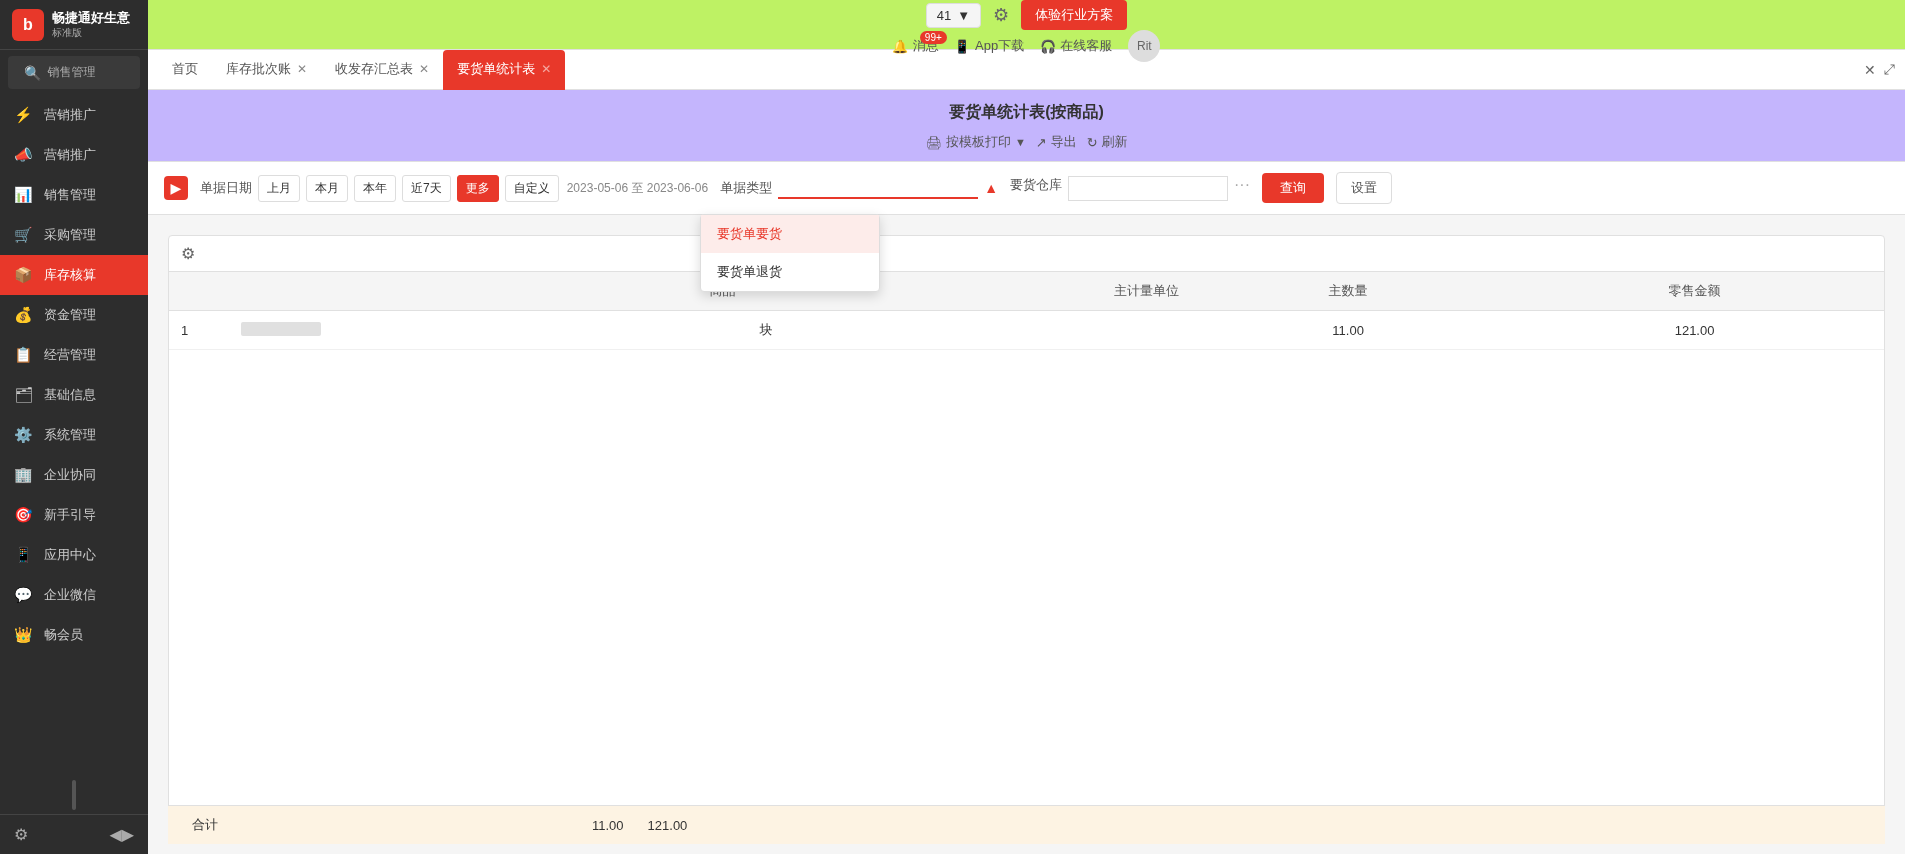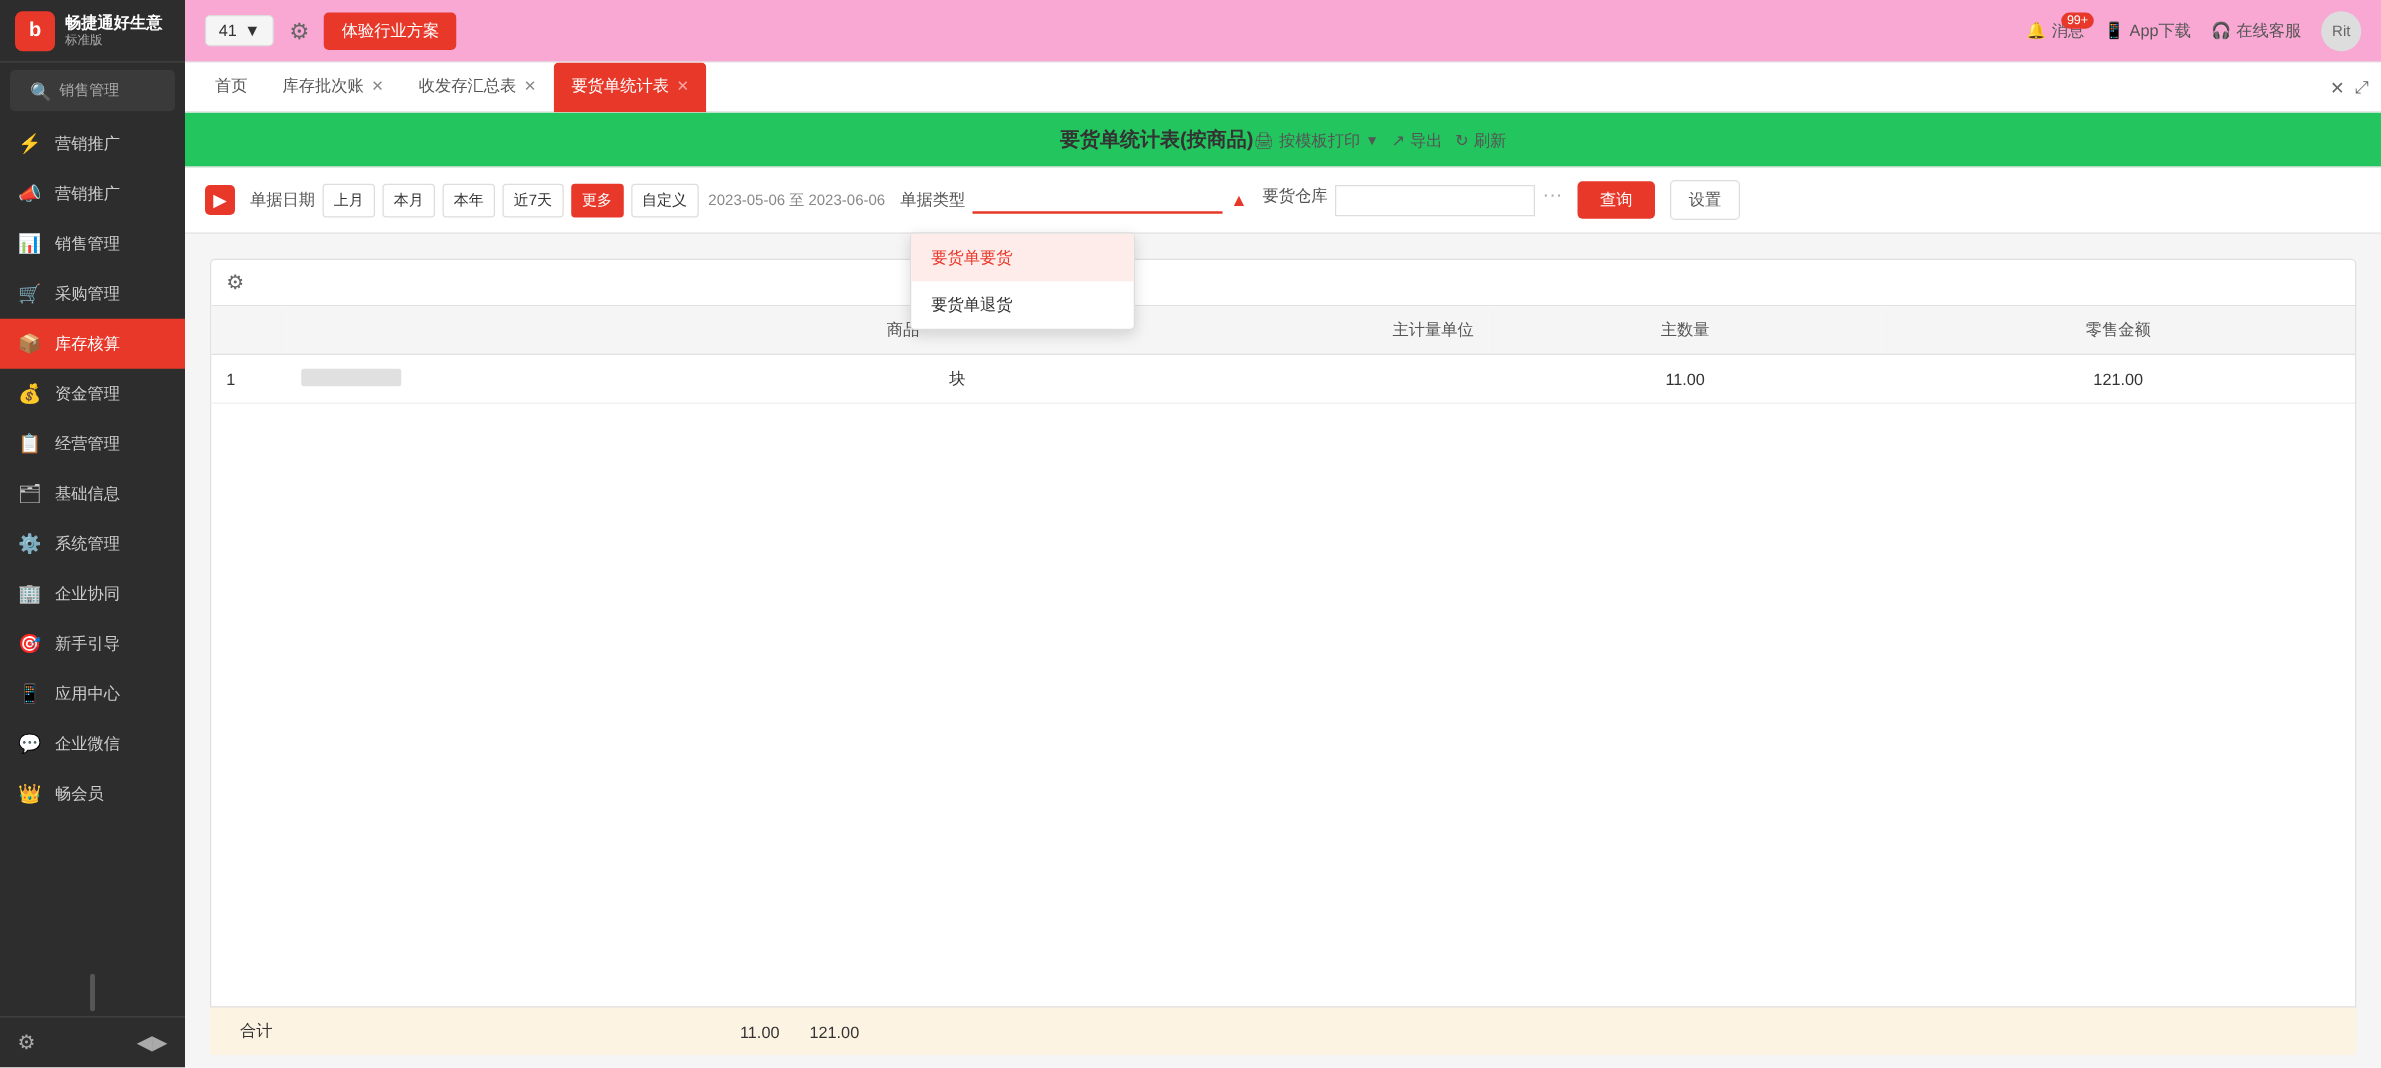--- a/index.html
+++ b/index.html
@@ -77,26 +77,27 @@
       flex: 1;
       display: flex;
       flex-direction: column;
       height: 854px;
       overflow: hidden;
     }
 
     
     .top-header {
       height: 50px;
-      background: #f9a8d4;
+      background: #bef264;
       display: flex;
       align-items: center;
       padding: 0 16px;
       border-bottom: 1px solid #e0e0e0;
       justify-content: space-between;
+      flex-direction: column;
     }
     .header-left {
       display: flex;
       align-items: center;
       gap: 12px;
     }
     .store-selector {
       display: flex;
       align-items: center;
       background: #f5f5f5;
@@ -196,26 +197,27 @@
     
     .page-content {
       flex: 1;
       background: #f5f5f5;
       overflow: hidden;
       display: flex;
       flex-direction: column;
     }
 
     .page-header {
-      background: #22c55e;
+      background: #c4b5fd;
       padding: 12px 20px 0;
       border-bottom: 1px solid #e0e0e0;
       display: flex;
       align-items: center;
       justify-content: center;
+      flex-direction: column;
     }
     .page-title {
       font-size: 16px;
       font-weight: bold;
       color: #333;
       padding-bottom: 10px;
     }
     .page-header-actions {
       display: flex;
       align-items: center;
@@ -347,21 +349,21 @@
       border-radius: 4px;
       padding: 6px 14px;
       font-size: 13px;
       cursor: pointer;
     }
 
     
     .dropdown-menu {
       position: absolute;
       top: 52px;
-      left: 580px;
+      left: 552px;
       background: white;
       border: 1px solid #ddd;
       border-radius: 4px;
       box-shadow: 0 4px 12px rgba(0,0,0,0.15);
       z-index: 100;
       min-width: 180px;
     }
     .dropdown-item {
       padding: 10px 16px;
       font-size: 13px;

